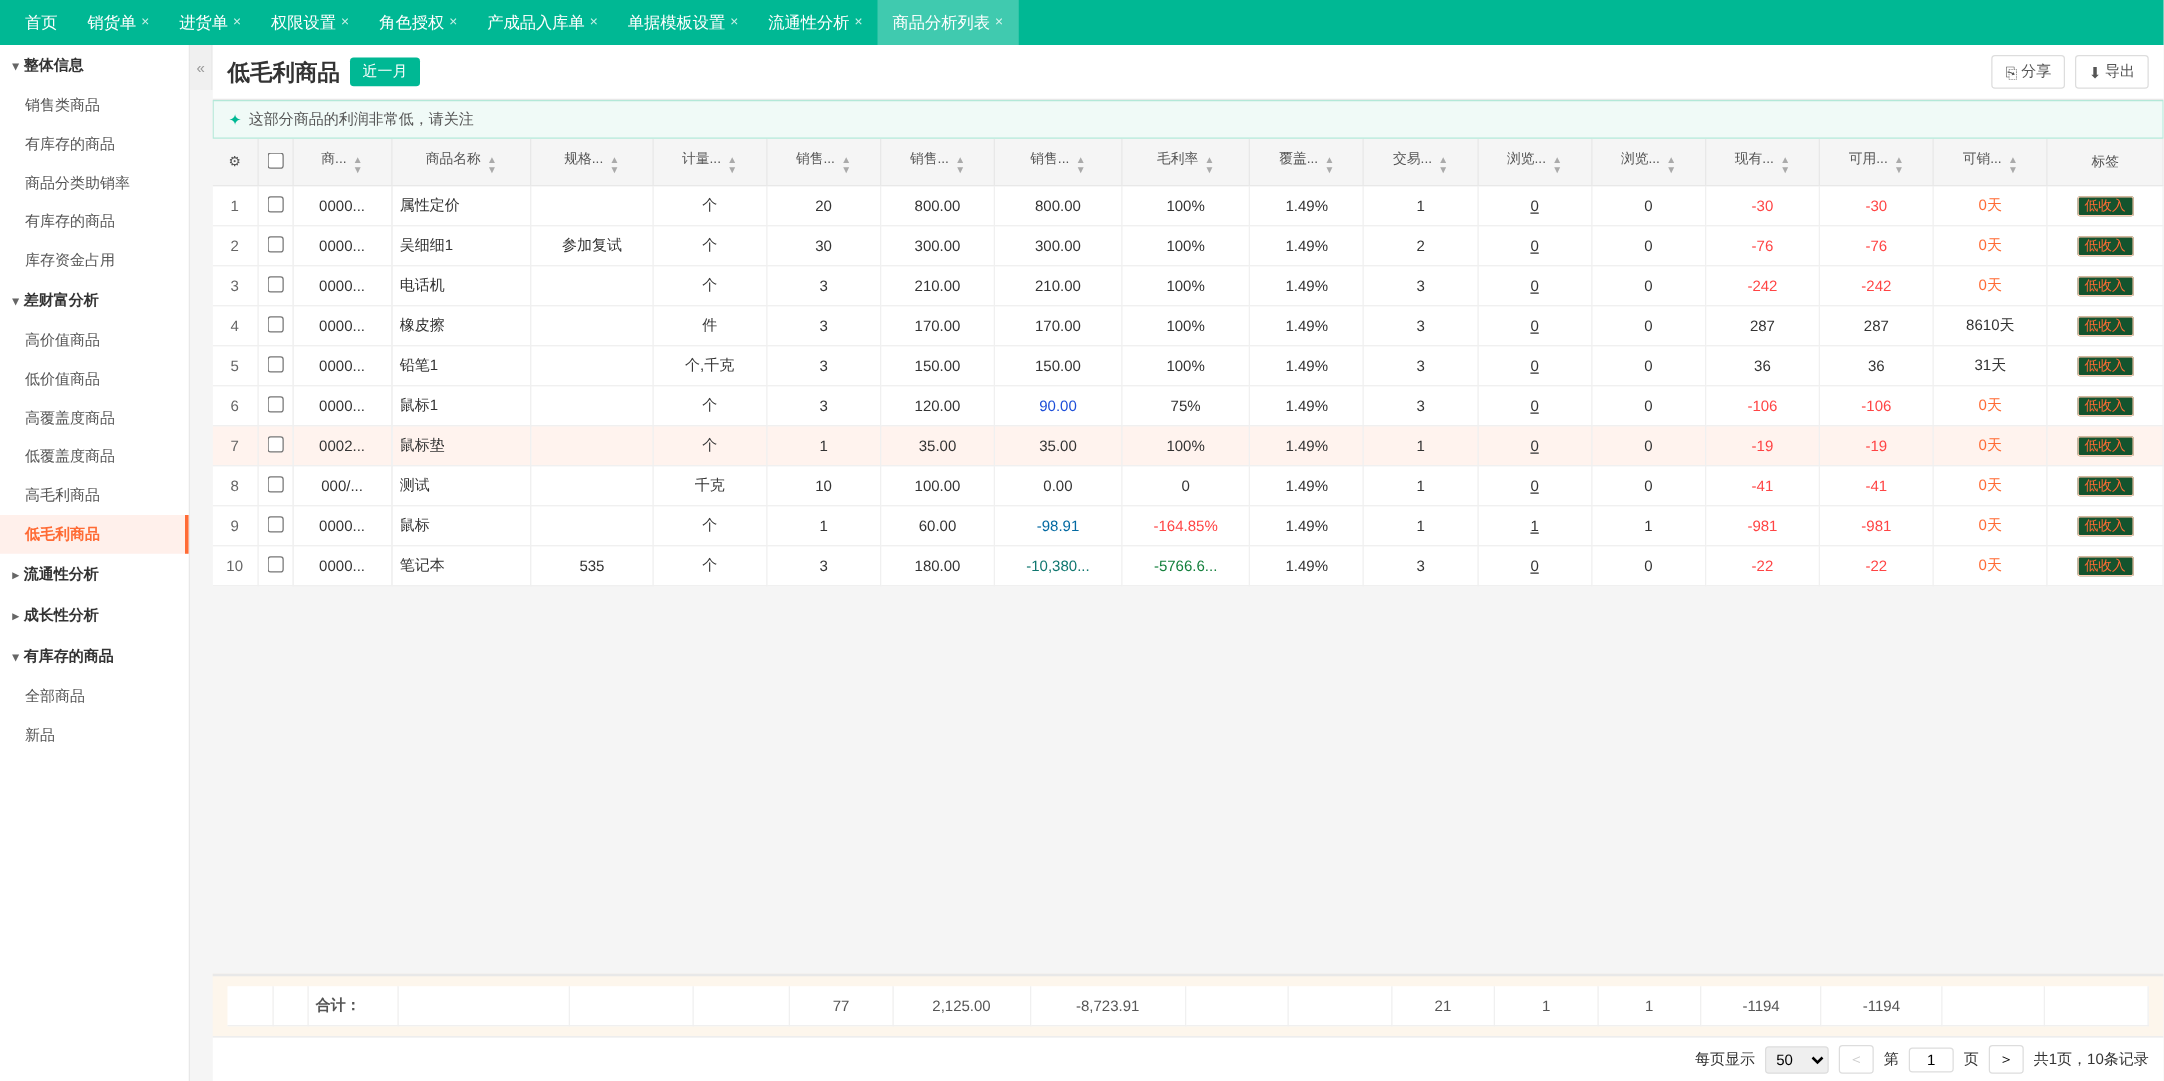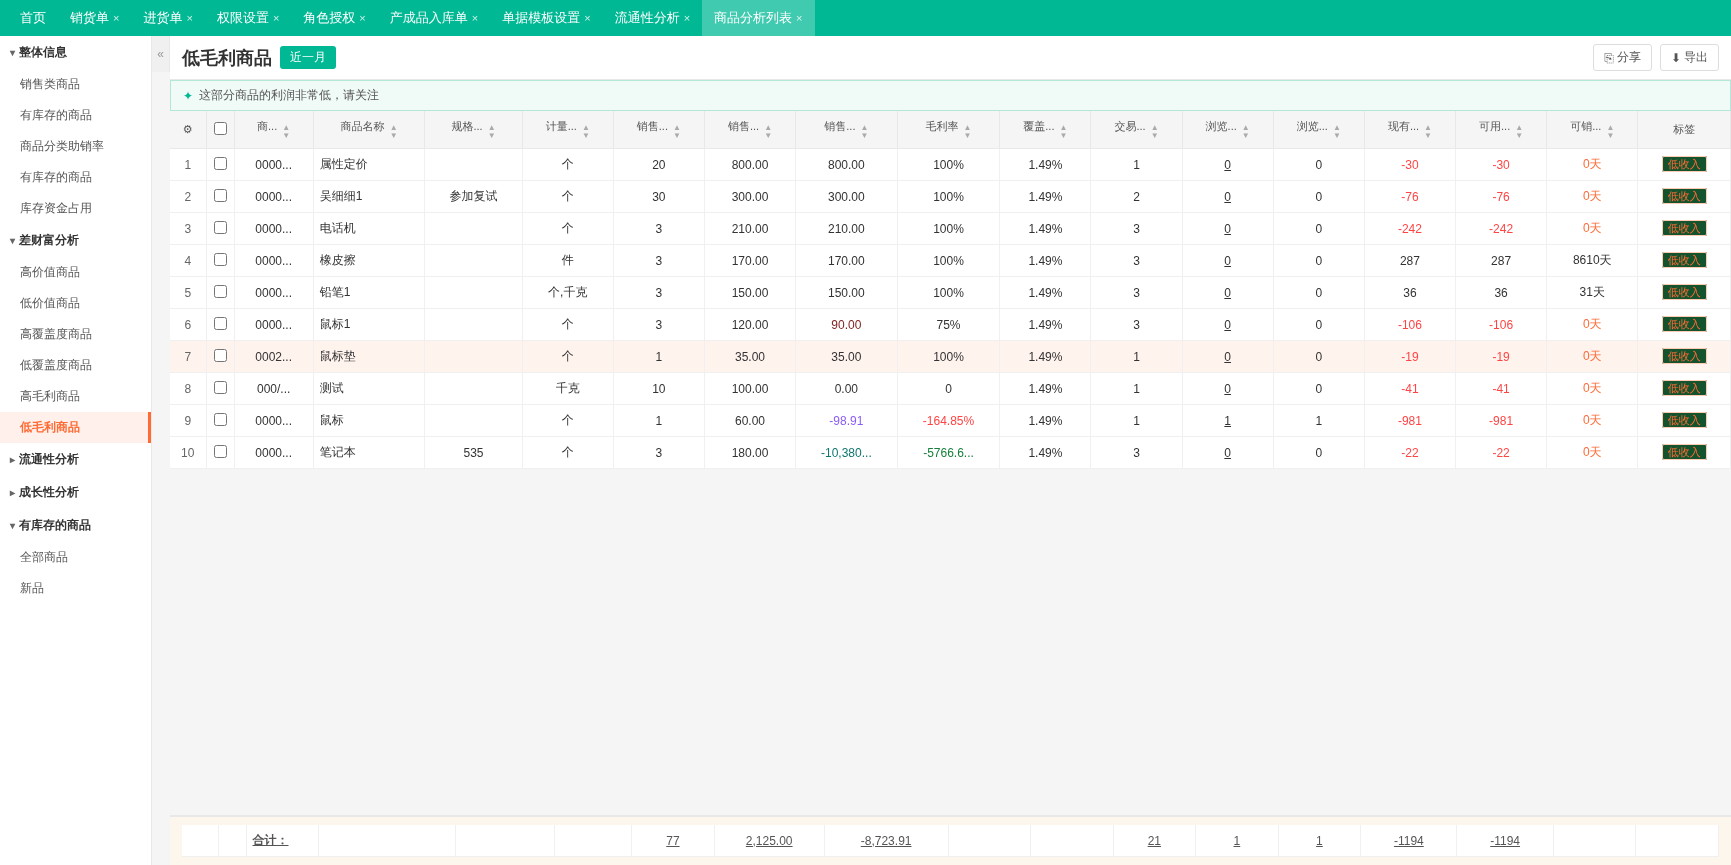--- a/index.html
+++ b/index.html
@@ -201,21 +201,20 @@
       background: #fdf6ec;
       border-top: 2px solid #e8e8e8;
       display: flex;
       align-items: center;
       padding: 8px 12px;
       font-size: 12px;
       color: #555;
     }
     .footer-total table {
       min-width: auto;
-      text-decoration: underline;
     }
 
     
     .pagination-bar {
       background: #fff;
       border-top: 1px solid #e8e8e8;
       display: flex;
       align-items: center;
       justify-content: flex-end;
       padding: 6px 12px;
@@ -532,21 +531,21 @@
   </tr>
             <tr>
     <td class="gear-col" style="color: rgb(102, 102, 102);">6</td>
     <td class="checkbox-cell"><input type="checkbox" style=""></td>
     <td class="col-code">0000...</td>
     <td class="col-name left-align">鼠标1</td>
     <td class="col-spec"></td>
     <td>个</td>
     <td>3</td>
     <td>120.00</td>
-    <td style="color:#7f1d1d">90.00</td>
+    <td style="color:#1d4ed8">90.00</td>
     <td style="color:#333">75%</td>
     <td>1.49%</td>
     <td>3</td>
     <td><span class="underline-link">0</span></td>
     <td>0</td>
     <td style="color:#ff4444">-106</td>
     <td style="color:#ff4444">-106</td>
     <td style="color:#ff6b35">0天</td>
     <td><span class="tag-low-income">低收入</span></td>
   </tr>
@@ -592,21 +591,21 @@
   </tr>
             <tr>
     <td class="gear-col" style="color: rgb(102, 102, 102);">9</td>
     <td class="checkbox-cell"><input type="checkbox" style=""></td>
     <td class="col-code">0000...</td>
     <td class="col-name left-align">鼠标</td>
     <td class="col-spec"></td>
     <td>个</td>
     <td>1</td>
     <td>60.00</td>
-    <td style="color:#8b5cf6">-98.91</td>
+    <td style="color:#0369a1">-98.91</td>
     <td style="color:#ff4444">-164.85%</td>
     <td>1.49%</td>
     <td>1</td>
     <td><span class="underline-link">1</span></td>
     <td>1</td>
     <td style="color:#ff4444">-981</td>
     <td style="color:#ff4444">-981</td>
     <td style="color:#ff6b35">0天</td>
     <td><span class="tag-low-income">低收入</span></td>
   </tr>
@@ -654,14 +653,28 @@
           <td style="min-width:60px; text-align:center;">1</td>
           <td style="min-width:70px; text-align:center;">-1194</td>
           <td style="min-width:70px; text-align:center;">-1194</td>
           <td style="min-width:60px;"></td>
           <td style="min-width:60px;"></td>
         </tr>
       </tbody>
         </table>
     </div>
 
+    <div class="pagination-bar">
+      <span>每页显示</span>
+      <select>
+        <option value="50">50</option>
+        <option value="20">20</option>
+        <option value="100">100</option>
+      </select>
+      <button class="page-btn" disabled="">＜</button>
+      <span>第</span>
+      <input class="page-input" type="text" value="1" style="">
+      <span>页</span>
+      <button class="page-btn">＞</button>
+      <span>共1页，10条记录</span>
+    </div>
   </div>
 </div>
 
 </body></html>

